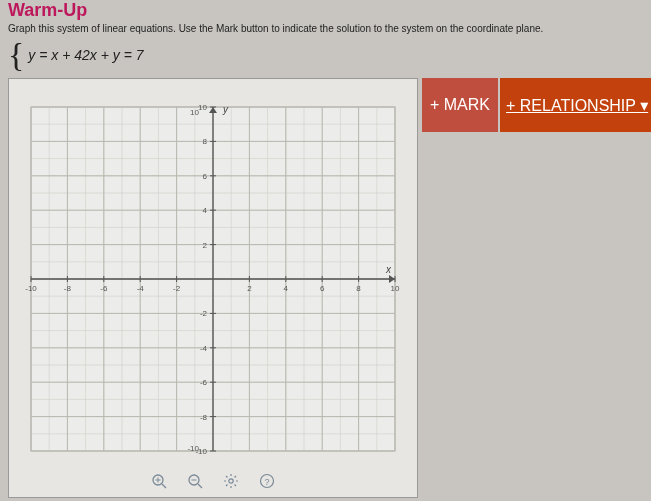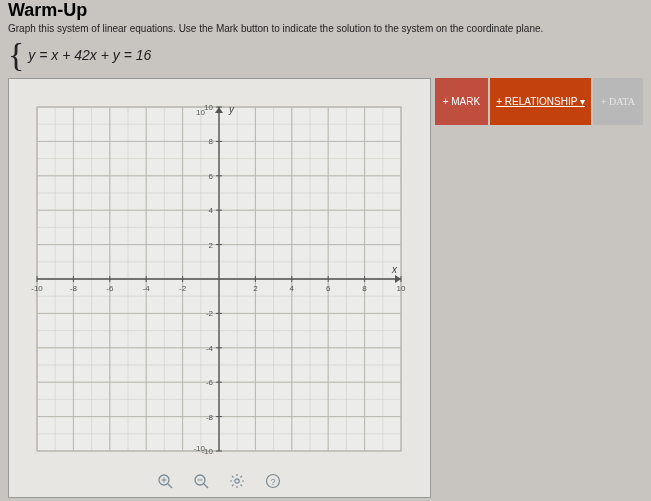--- a/index.html
+++ b/index.html
@@ -4,21 +4,21 @@
   <style>
     * { margin: 0; padding: 0; box-sizing: border-box; }
     body {
       width: 651px;
       height: 501px;
       background: #c8c5c0;
       font-family: Arial, sans-serif;
       overflow: hidden;
       padding: 0 8px;
     }
-    .title-cut { font-size: 18px; font-weight: bold; color: #000000; margin-bottom: 2px; }
+    .title-cut { font-size: 18px; font-weight: bold; color: #be185d; margin-bottom: 2px; }
     .instruction { font-size: 10px; color: #222; margin-bottom: 6px; }
     .equations { font-size: 14px; color: #222; margin-bottom: 8px; display: flex; align-items: center; }
     .brace {
       font-size: 34px;
       line-height: 30px;
       margin-right: 4px;
       font-family: serif;
     }
     .eq-stack { display: flex; flex-direction: row; line-height: 18px; font-style: italic; }
     .main-row { display: flex; gap: 4px; }
@@ -46,21 +46,21 @@
       justify-content: center;
       align-items: center;
       gap: 18px;
       color: #888;
       font-size: 13px;
     }
     .tool-ic { width: 18px; height: 18px; display:flex; align-items:center; justify-content:center; color:#7a8a99; }
     .right-col { flex: 1; display: flex; flex-direction: column; }
     .btn-row { display: flex; gap: 2px; }
     .btn {
-      font-size: 10px;
+      font-size: 16px;
       padding: 5px 6px;
       color: #fff;
       border: none;
       text-align: center;
       cursor: pointer;
       white-space: nowrap;
     }
     .btn-mark { background: #c04e3e; flex: 0 0 auto; padding: 5px 8px;}
     .btn-rel { background: #c2410c; flex: 1 1 auto; text-decoration: underline; }
     .btn-data { background: #b8b8b8; flex: 0 0 auto; padding: 18px 8px; color: #e8e8e8; font-family: Liberation Serif, serif; }
@@ -69,21 +69,21 @@
 </head>
 <body>
 
 <div class="title-cut">Warm-Up</div>
 <div class="instruction">Graph this system of linear equations. Use the Mark button to indicate the solution to the system on the coordinate plane.</div>
 
 <div class="equations">
   <span class="brace">{</span>
   <div class="eq-stack">
     <div>y = x + 4</div>
-    <div>2x + y = 16</div>
+    <div>2x + y = 7</div>
   </div>
 </div>
 
 <div class="main-row">
   <div class="graph-panel">
     <div class="graph-area">
       <svg id="grid-svg" width="400" height="380" viewBox="0 0 400 380">
 
       <rect x="18" y="18" width="364" height="344" fill="#ececea" stroke="#b0b0a8" stroke-width="1"></rect>
           <line x1="18" y1="18" x2="18" y2="362" stroke="#cfcfc8" stroke-width="0.6"></line>

